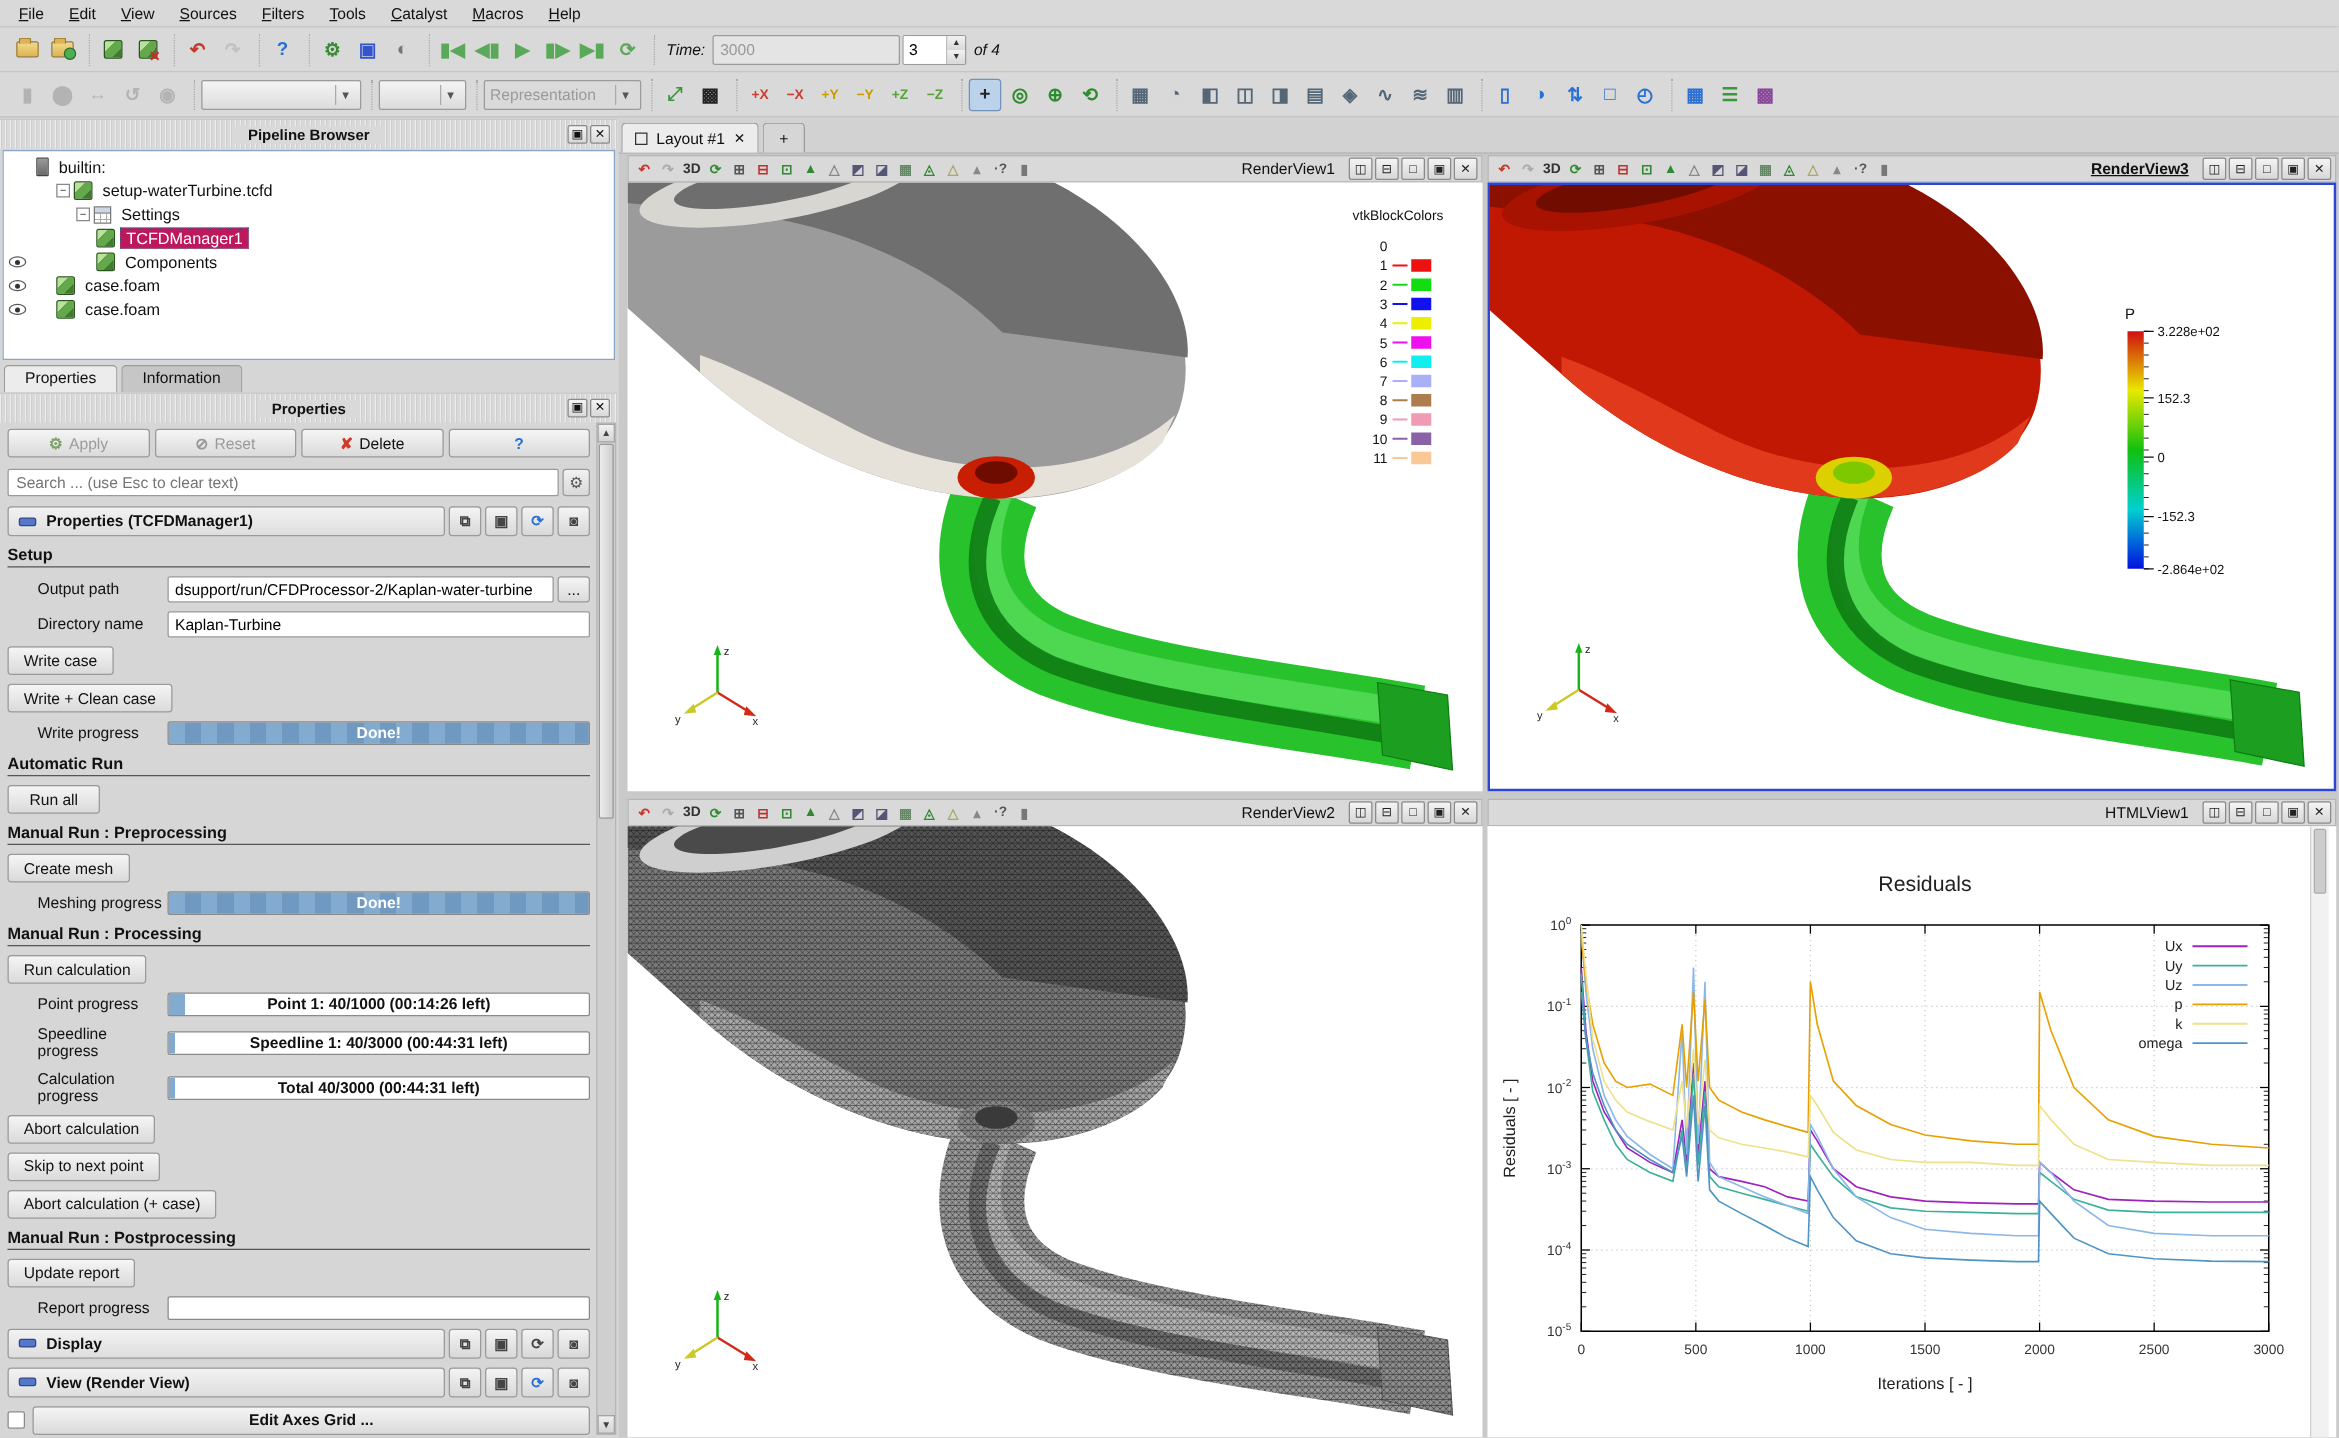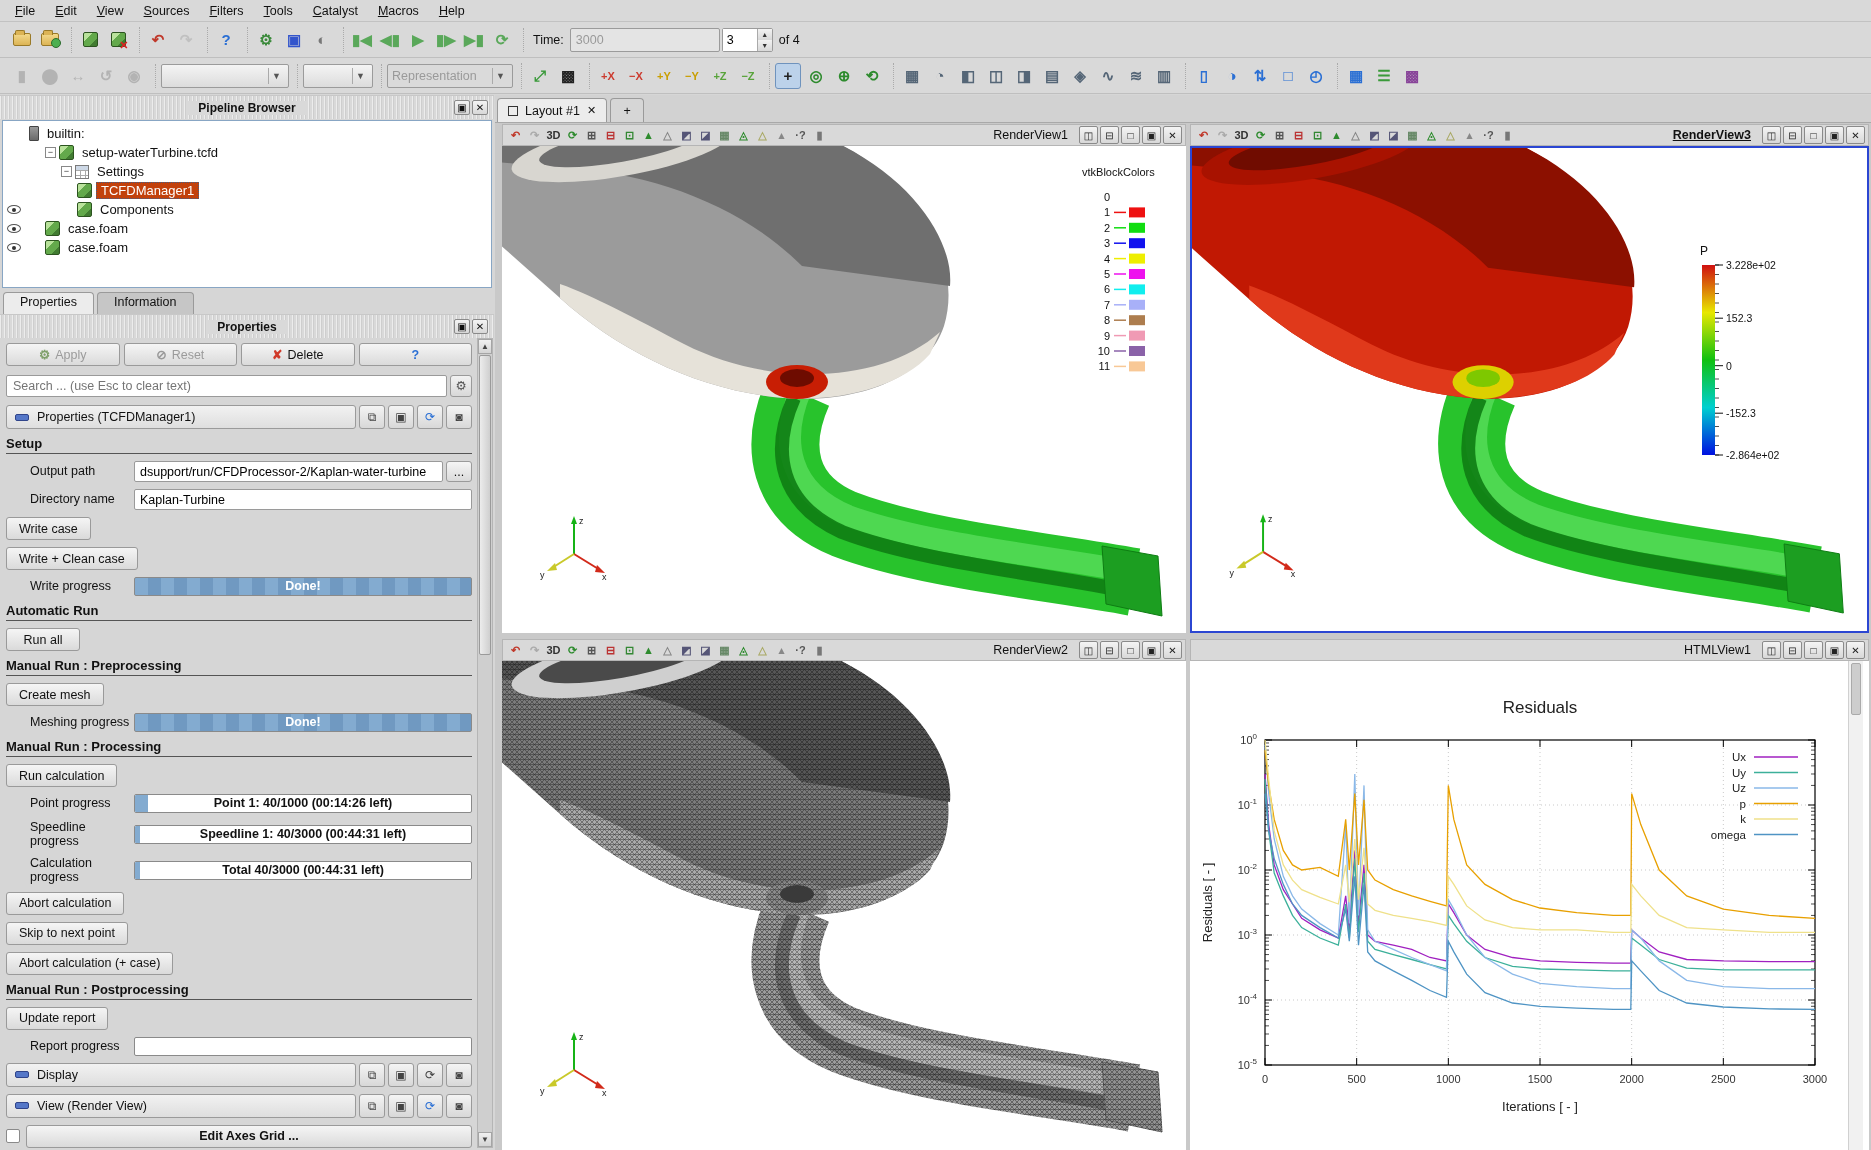--- a/index.html
+++ b/index.html
@@ -19,21 +19,21 @@
   .ti.pressed { background:#bcd2ea; border:1px solid #6f93bd; }
   .ti .axtxt { font-size:11px; }
   .glyph-folder { width:18px; height:13px; background:linear-gradient(#f3d98b,#dcb455); border:1px solid #9a7a28; border-radius:2px; position:relative; }
   .glyph-folder::before { content:""; position:absolute; top:-4px; left:1px; width:8px; height:4px; background:#dcb455; border:1px solid #9a7a28; border-bottom:none; border-radius:2px 2px 0 0; }
   .glyph-folder.plus::after { content:""; position:absolute; right:-3px; bottom:-3px; width:8px; height:8px; border-radius:50%; background:#4caf50; border:1px solid #2c6b2e; }
   .glyph-cube { width:15px; height:15px; background:linear-gradient(135deg,#b9e29b 0 32%,#63a94b 32% 70%,#417b31 70%); border:1px solid #2c541f; border-radius:2px; position:relative; }
   .glyph-cube.xmark::after { content:"\2715"; position:absolute; right:-4px; bottom:-6px; color:#d22; font-size:11px; font-weight:bold; }
   .combo { height:24px; background:linear-gradient(#f4f4f4,#dcdcdc); border:1px solid #9b9b9b; border-radius:2px; display:flex; align-items:center; justify-content:space-between; padding:0 4px; color:#333; }
   .combo.disabled { color:#9a9a9a; background:#dadada; }
   .combo .arr { width:16px; height:16px; border-left:1px solid #aaa; display:flex; align-items:center; justify-content:center; font-size:9px; color:#555; }
-  .tlabel { padding:0 4px; }
+  .tlabel { padding:0 4px;font-style:italic; }
   input.tfield { height:24px; border:1px solid #9b9b9b; border-radius:2px; padding:0 5px; font-family:inherit; font-size:12.5px; background:#fff; }
   input.tfield:disabled { background:#e4e4e4; color:#9a9a9a; }
   .spin { display:flex; align-items:stretch; height:24px; border:1px solid #9b9b9b; border-radius:2px; background:#fff; }
   .spin input { width:34px; border:none; padding:0 4px; font-family:inherit; font-size:12.5px; }
   .spin .sbtns { display:flex; flex-direction:column; width:15px; border-left:1px solid #aaa; }
   .spin .sbtns span { flex:1; display:flex; align-items:center; justify-content:center; font-size:7px; background:linear-gradient(#f2f2f2,#d8d8d8); color:#333; }
 
   
   #left { position:absolute; left:0; top:95px; width:494px; bottom:0; background:#d6d6d6; }
   .panel-title { height:24px; display:flex; align-items:center; background:#d9d9d9 repeating-linear-gradient(90deg,rgba(255,255,255,.5) 0 1px,rgba(0,0,0,.05) 1px 2px,transparent 2px 4px); border-top:1px solid #c8c8c8; }
@@ -44,37 +44,37 @@
   #tree { margin:1px 2px; height:168px; background:#fff; border:1px solid #88a6c4; overflow:hidden; padding-top:3px; }
   .trow { display:flex; align-items:center; height:19px; font-size:13px; }
   .trow .eyecol { width:22px; display:flex; justify-content:center; }
   .eye { width:14px; height:9px; border:1.5px solid #555; border-radius:50%; position:relative; }
   .eye::after { content:""; position:absolute; left:50%; top:50%; width:4px; height:4px; margin:-2px 0 0 -2px; border-radius:50%; background:#333; }
   .texp { width:11px; height:11px; border:1px solid #888; background:#fff; font-size:9px; line-height:9px; text-align:center; color:#333; margin-right:3px; }
   .ticn { margin-right:4px; }
   .ticn.sheet { width:14px; height:14px; background:#fff; border:1px solid #7a7a7a; background-image:linear-gradient(#cdd8e6 0 4px,transparent 4px),repeating-linear-gradient(180deg,transparent 0 4px,#aaa 4px 5px),repeating-linear-gradient(90deg,transparent 0 4px,#aaa 4px 5px); }
   .ticn.server { width:10px; height:15px; background:linear-gradient(#9a9a9a,#6a6a6a); border:1px solid #444; border-radius:1px; }
   .tlab { padding:0 4px; white-space:nowrap; }
-  .trow.selected .tlab { background:#c2410c; color:#fff; border:1px dotted #41618a; }
+  .trow.selected .tlab { background:#be185d; color:#fff; border:1px dotted #41618a; }
 
   #tabs { display:flex; margin:4px 0 0 3px; height:22px; }
   .tab { padding:2px 16px 0; border:1px solid #9a9a9a; border-bottom:none; border-radius:4px 4px 0 0; background:#c6c6c6; margin-right:3px; font-size:12.5px; }
   .tab.active { background:#ececec; font-weight:normal; position:relative; top:0; }
   #props-title { position:relative; }
 
   #props { position:absolute; top:243px; bottom:0; left:0; right:18px; padding:5px 4px 0 6px; overflow:hidden; }
   .btnrow { display:flex; gap:4px; margin-bottom:9px; }
   .btn { height:23px; background:linear-gradient(#f5f5f5,#dadada); border:1px solid #9a9a9a; border-radius:3px; padding:0 12px; font-size:12.5px; display:inline-flex; align-items:center; justify-content:center; gap:5px; cursor:default; }
   .btn.disabled { color:#9b9b9b; }
   .btn .bicon { font-weight:bold; }
   .btnrow .btn { flex:1; }
   .srow { display:flex; gap:3px; margin-bottom:8px; align-items:center; }
   .srow input { flex:1; height:22px; border:1px solid #9a9a9a; border-radius:2px; padding:0 6px; font-family:inherit; font-size:12.5px; background:#fff; }
   .gearbtn { width:22px; height:22px; border:1px solid #9a9a9a; border-radius:3px; background:linear-gradient(#f2f2f2,#d8d8d8); text-align:center; line-height:20px; color:#555; }
-  .collhdr { display:flex; gap:3px; margin-bottom:7px; align-items:center; }
+  .collhdr { display:flex; gap:3px; margin-bottom:7px; align-items:center;font-weight:bold; }
   .collhdr .hbox { flex:1; height:24px; border:1px solid #9a9a9a; border-radius:3px; background:linear-gradient(#f2f2f2,#dedede); display:flex; align-items:center; padding:0 8px; gap:8px; }
   .hdr-chip { width:14px; height:7px; background:#5577c8; border:1px solid #30448a; border-radius:2px; }
   .mbtn { width:26px; height:24px; border:1px solid #9a9a9a; border-radius:3px; background:linear-gradient(#f4f4f4,#d8d8d8); display:flex; align-items:center; justify-content:center; font-size:12px; color:#444; }
   .mbtn.blue { color:#2a6fd4; }
   .sechead { font-weight:bold; font-size:13px; border-bottom:1px solid #555; padding-bottom:2px; margin:7px 0 7px; }
   .prow { display:flex; align-items:center; margin-bottom:7px; }
   .plabel { width:104px; flex:0 0 104px; line-height:1.15;margin-left:24px; }
   .pfield { flex:1; display:flex; gap:3px; align-items:flex-end; }
   .pfield input { flex:1; height:21px; border:1px solid #9a9a9a; border-radius:2px; padding:0 5px; font-family:inherit; font-size:12.5px; background:#fff; }
   .dots { width:26px; height:21px; }

